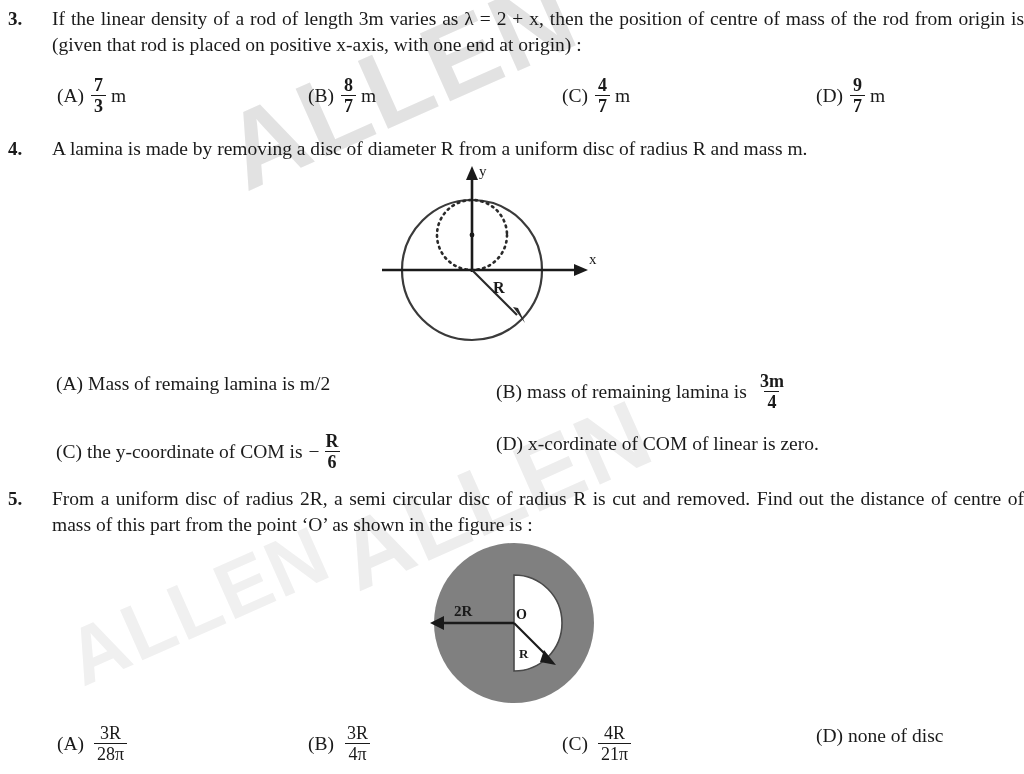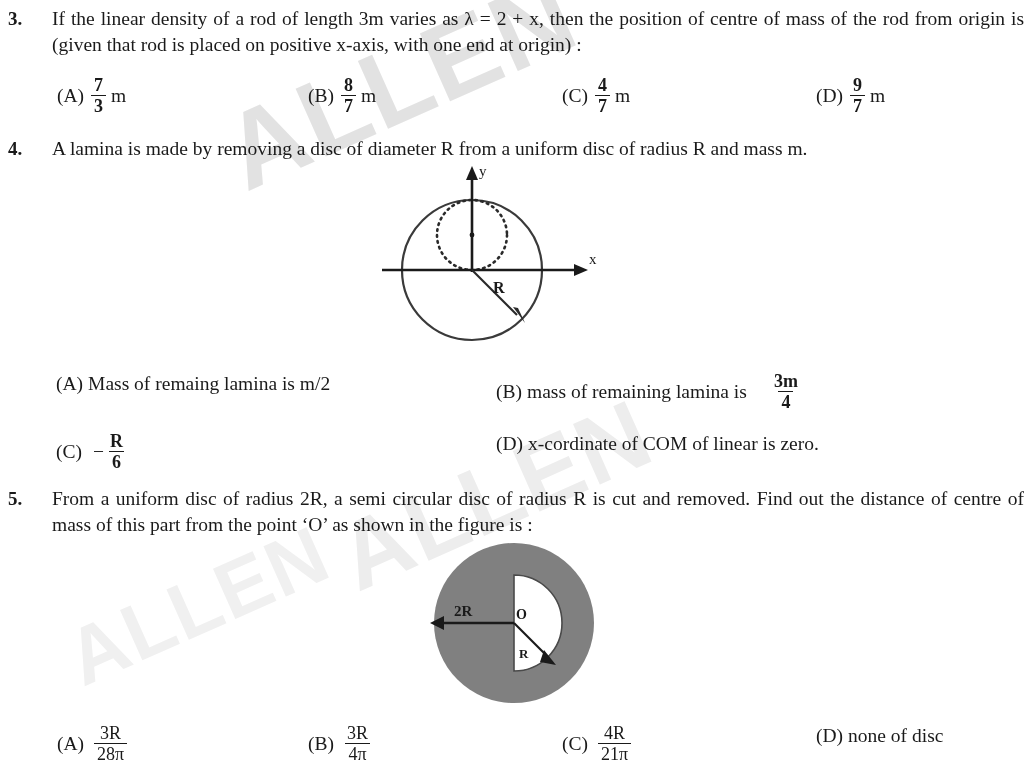--- a/index.html
+++ b/index.html
@@ -223,30 +223,31 @@
     </div>
 
     <div class="opt-row row2" style="top:372px;">
       <div class="opt o-a">
         <span class="lbl">(A)</span>
         <span>Mass of remaing lamina is m/2</span>
       </div>
       <div class="opt o-b">
         <span class="lbl">(B)</span>
         <span>mass of remaining lamina is</span>
-        <span class="frac" style="margin-left:24px;">
+        <span class="frac" style="margin-left:10px;">
           <span class="num">3m</span>
           <span class="den">4</span>
         </span>
       </div>
     </div>
 
     <div class="opt-row row2" style="top:432px;">
       <div class="opt o-c">
         <span class="lbl">(C)</span>
+        <span>the y-coordinate of COM is</span>
         <span class="minus" style="margin-left:6px;">−</span>
         <span class="frac">
           <span class="num">R</span>
           <span class="den">6</span>
         </span>
       </div>
       <div class="opt o-d">
         <span class="lbl">(D)</span>
         <span>x-cordinate of COM of linear is zero.</span>
       </div>

